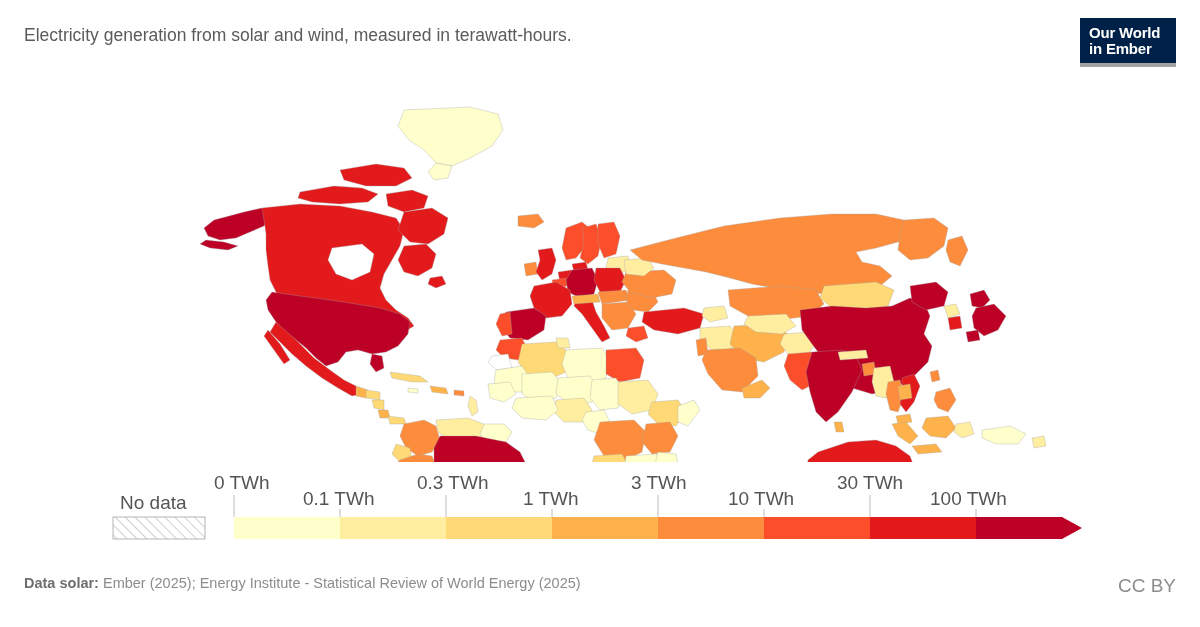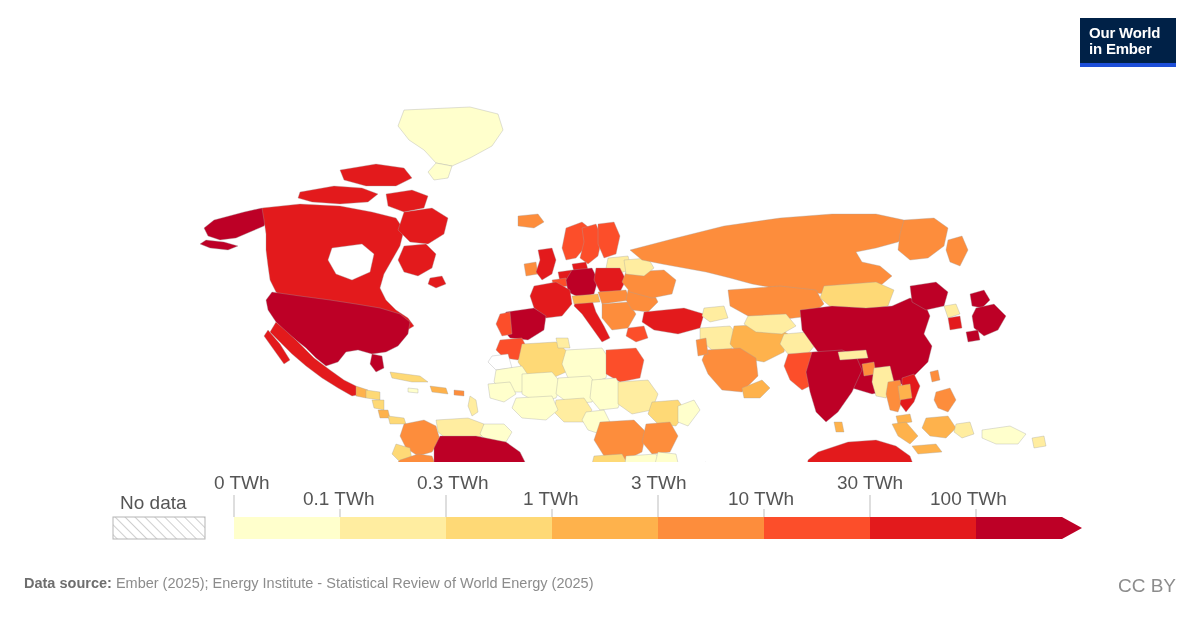--- a/index.html
+++ b/index.html
@@ -21,21 +21,21 @@
   .subtitle {
     margin-top: 7px;
     font-size: 17.5px; color: #5b5b5b; font-weight: 400; line-height: 1.2;
   }
 
   
   .logo {
     position: absolute; right: 24px; top: 18px;
     width: 96px; background: #002147;
     padding: 7px 9px 6px 9px;
-    border-bottom: 4px solid #1d4ed8;
+    border-bottom: 4px solid #a3a3a3;
   }
   .logo-line {
     color: #ffffff; font-size: 15px; font-weight: 700;
     line-height: 1.08; letter-spacing: -0.2px; text-align: left;
   }
 
   
   .map-wrap { position: absolute; left: 0; top: 100px; width: 1200px; height: 362px; }
   .map-svg { display: block; width: 1200px; height: 362px; }
   .map-svg path { stroke: #a1a1a1; stroke-width: 0.35; stroke-linejoin: round; }
@@ -51,20 +51,21 @@
   .source { font-size: 14.5px; color: #8c8c8c; }
   .source b { color: #6e6e6e; font-weight: 700; }
   .ccby { position: absolute; right: 0; top: 0; font-size: 19px; color: #8c8c8c; }
 </style>
 </head>
 <body>
 
 <div class="page">
 
   <div class="header">
+    <div class="subtitle">Electricity generation from solar and wind, measured in terawatt-hours.</div>
   </div>
 
   <div class="logo">
     <div class="logo-line">Our World</div>
     <div class="logo-line">in Ember</div>
   </div>
 
   <div class="map-wrap">
     <svg class="map-svg" viewBox="0 0 1200 362" xmlns="http://www.w3.org/2000/svg">
       <g>
@@ -256,19 +257,19 @@
       <text class="legend-label" x="523" y="43">1 TWh</text>
       <text class="legend-label" x="631" y="27">3 TWh</text>
       <text class="legend-label" x="728" y="43">10 TWh</text>
       <text class="legend-label" x="837" y="27">30 TWh</text>
       <text class="legend-label" x="930" y="43">100 TWh</text>
     </svg>
   </div>
 
   <div class="footer">
     <div class="source">
-      <b>Data source:</b>
+      <b>Data solar:</b>
       <span>Ember (2025); Energy Institute - Statistical Review of World Energy (2025)</span>
     </div>
     <div class="ccby">CC BY</div>
   </div>
 
 </div>
 
 </body></html>

